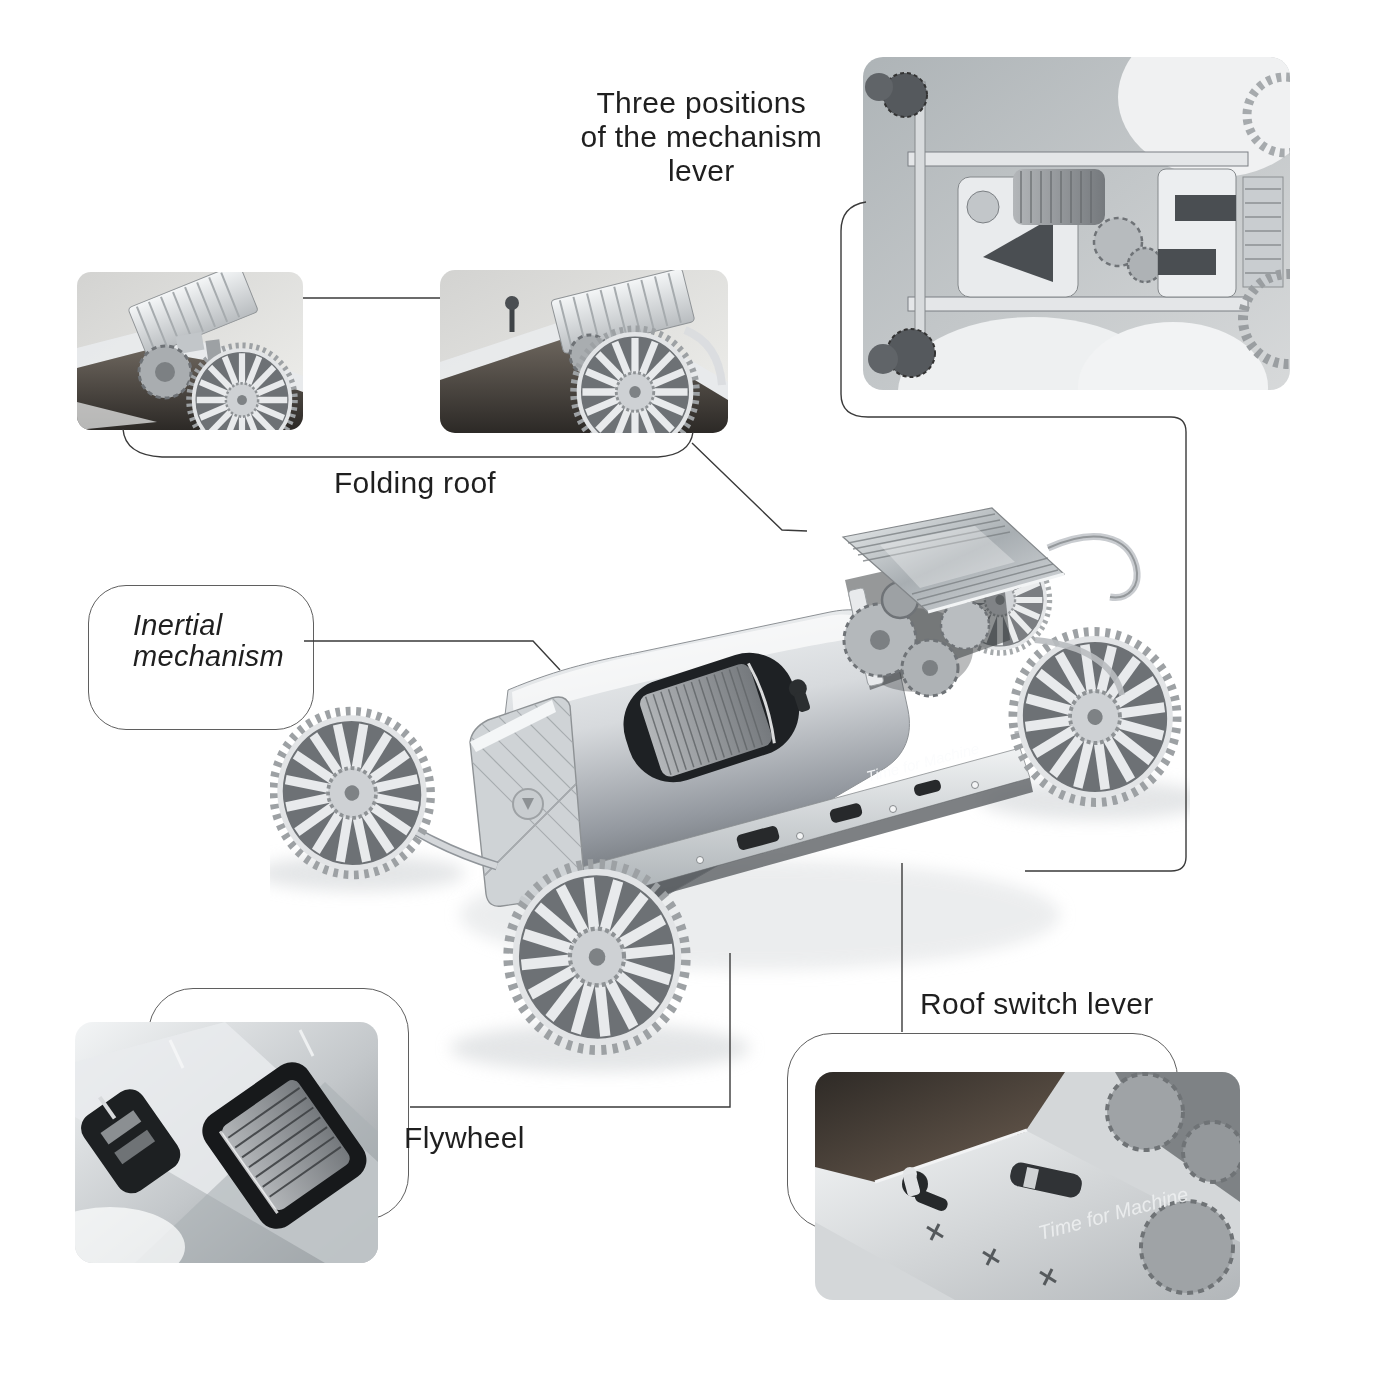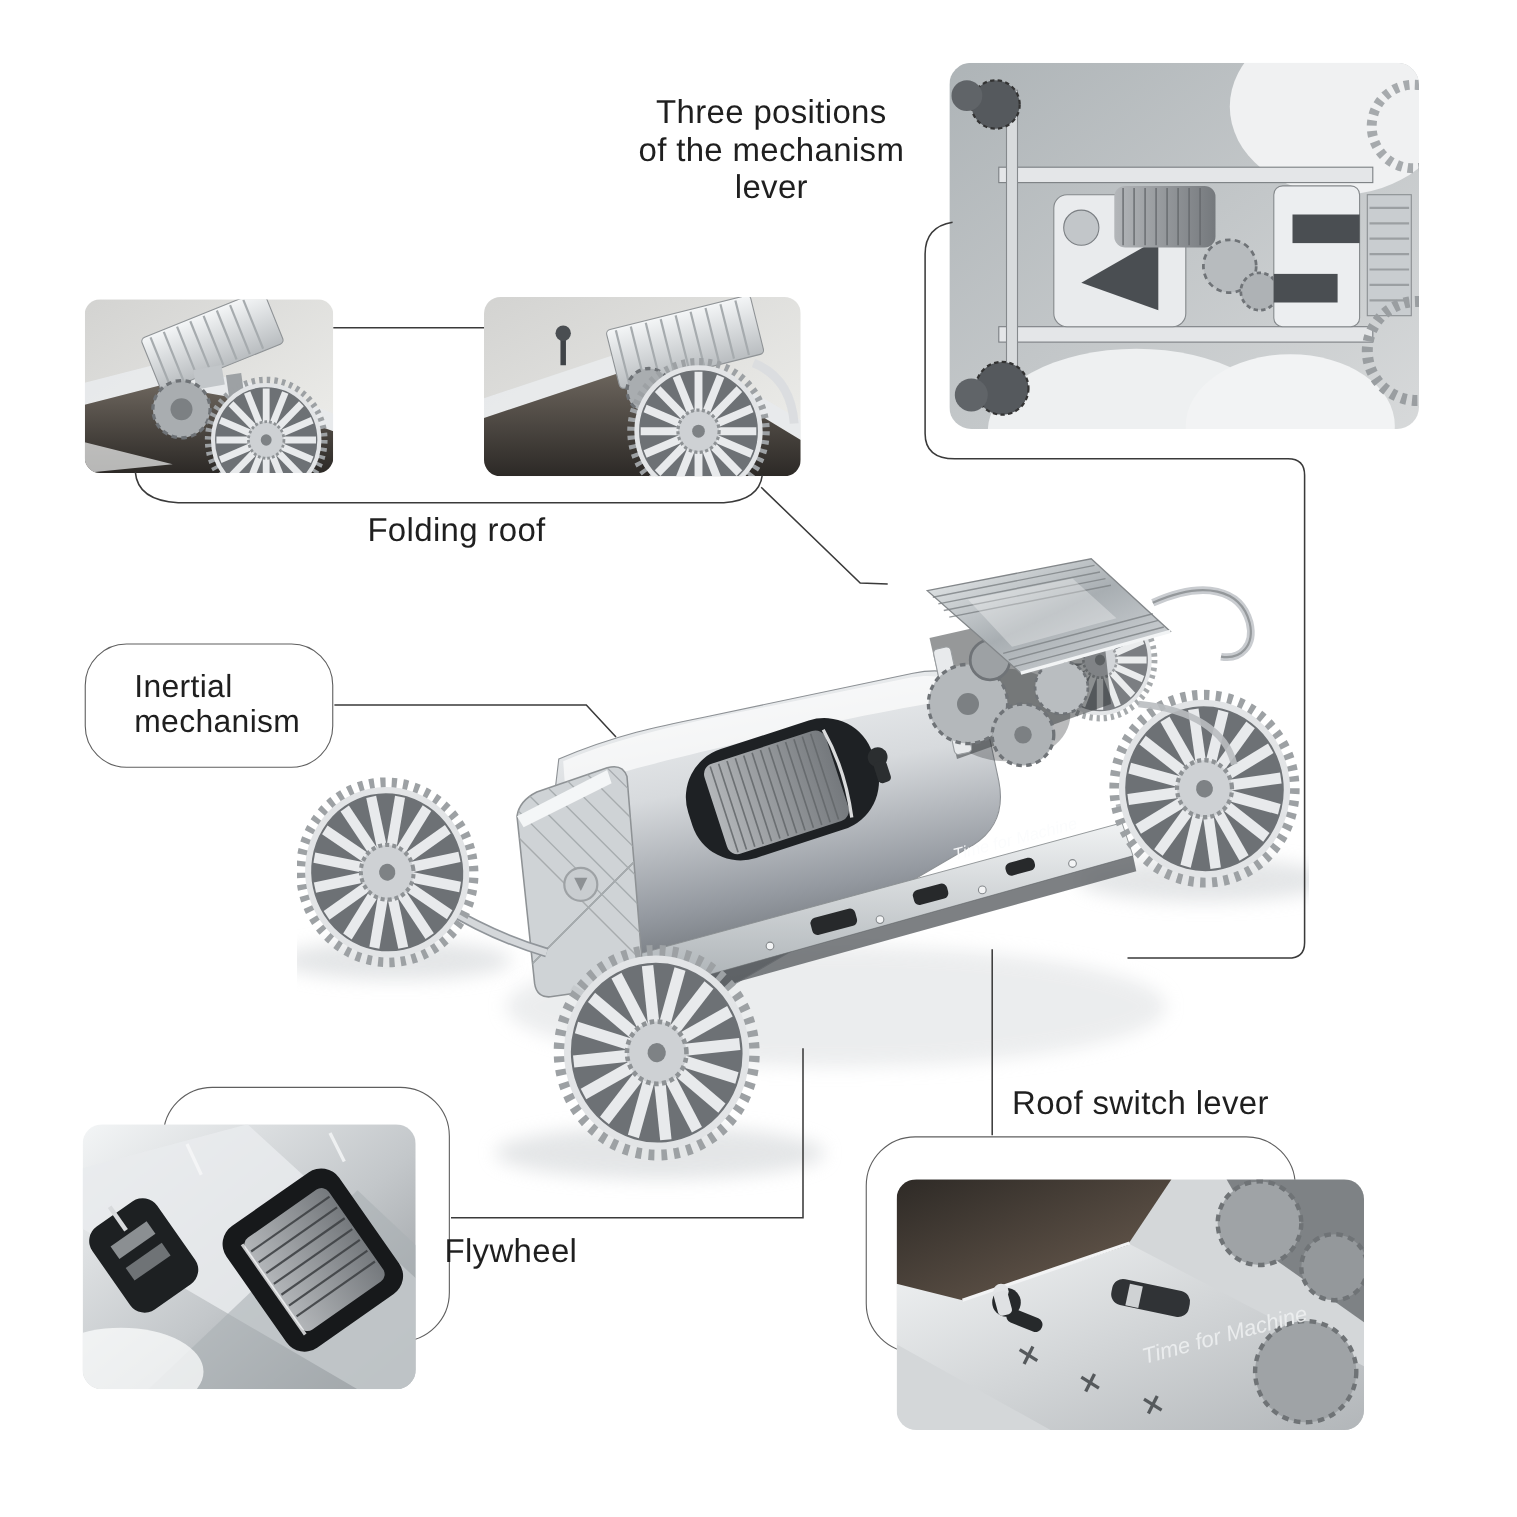--- a/index.html
+++ b/index.html
@@ -10,22 +10,22 @@
   .abs{position:absolute;}
   .label{font-size:30px;letter-spacing:.3px;color:#1f1f1f;z-index:6;white-space:nowrap;}
   #label-steering{right:557px;top:86px;text-align:center;line-height:34px;}
   #label-folding{left:330px;top:466px;width:170px;text-align:center;}
   #label-flywheel{left:404px;top:1121px;}
   #label-roofswitch{left:920px;top:987px;}
   .bubble{
     background:#ffffff;border:1.5px solid #5f5f5f;border-radius:45px;z-index:1;box-sizing:border-box;
   }
   #bubble-inertial{
-    left:77px;top:585px;width:226px;height:113px;border-radius:38px;z-index:3;
-    font-size:29px;line-height:31px;padding:24px 0 0 44px;box-sizing:border-box;letter-spacing:.3px;
+    left:88px;top:585px;width:226px;height:145px;border-radius:38px;z-index:3;
+    font-size:29px;line-height:31px;padding:24px 0 0 44px;box-sizing:border-box;letter-spacing:.3px;font-style:italic;
   }
   #bubble-flywheel{left:148px;top:988px;width:261px;height:232px;}
   #bubble-roofswitch{left:787px;top:1033px;width:391px;height:197px;}
   .photo{overflow:hidden;z-index:2;line-height:0;}
   #inset-fold-left{left:77px;top:272px;width:226px;height:158px;border-radius:14px;}
   #inset-fold-right{left:440px;top:270px;width:288px;height:163px;border-radius:15px;}
   #inset-steering{left:863px;top:57px;width:427px;height:333px;border-radius:20px;}
   #inset-flywheel{left:75px;top:1022px;width:303px;height:241px;border-radius:18px;}
   #inset-roofswitch{left:815px;top:1072px;width:425px;height:228px;border-radius:18px;}
   #car{left:270px;top:470px;z-index:0;}

